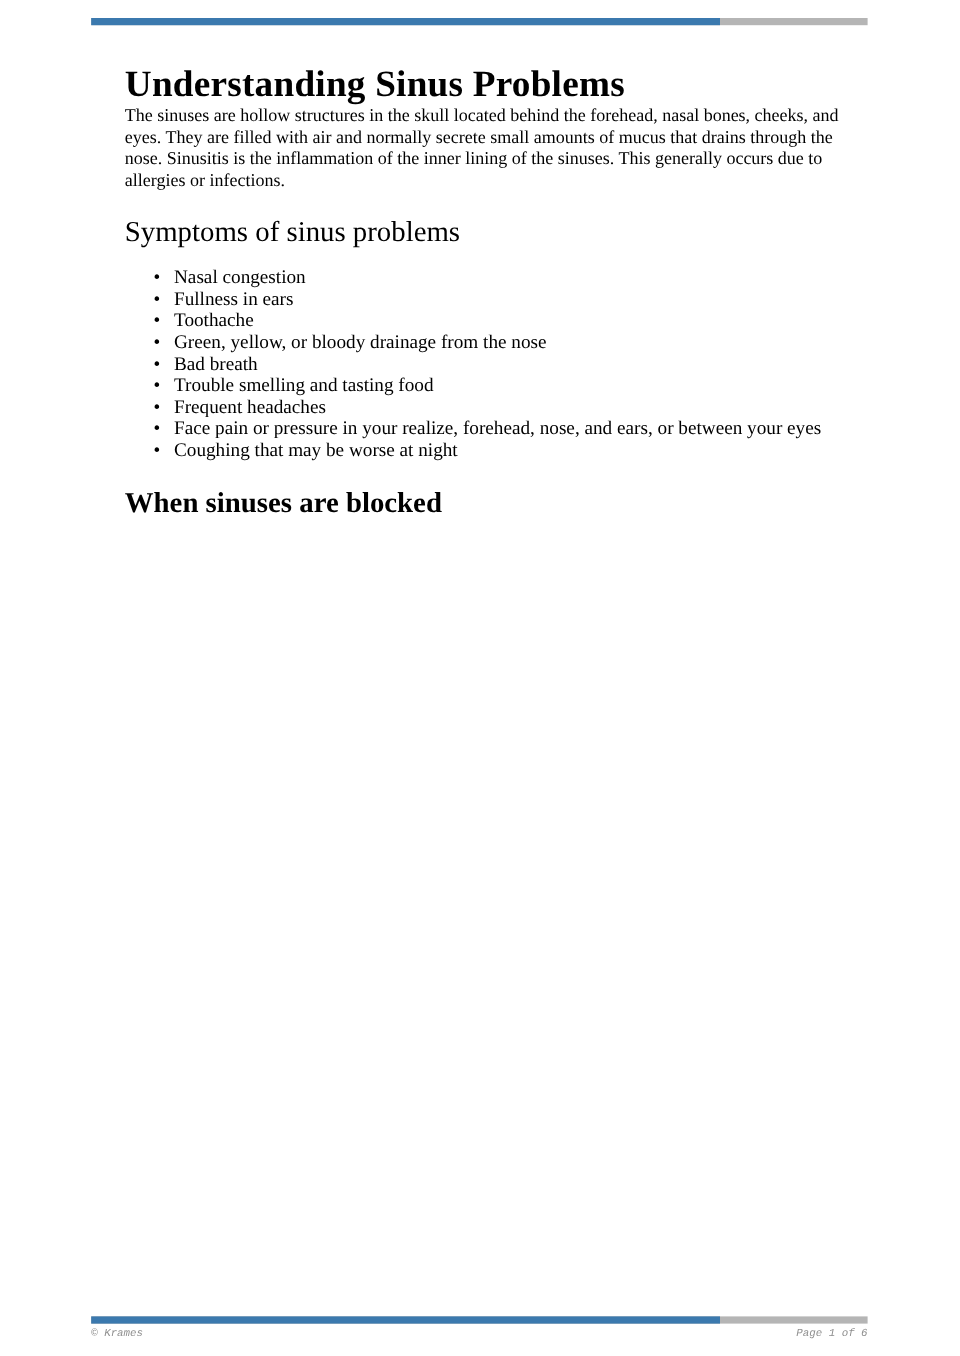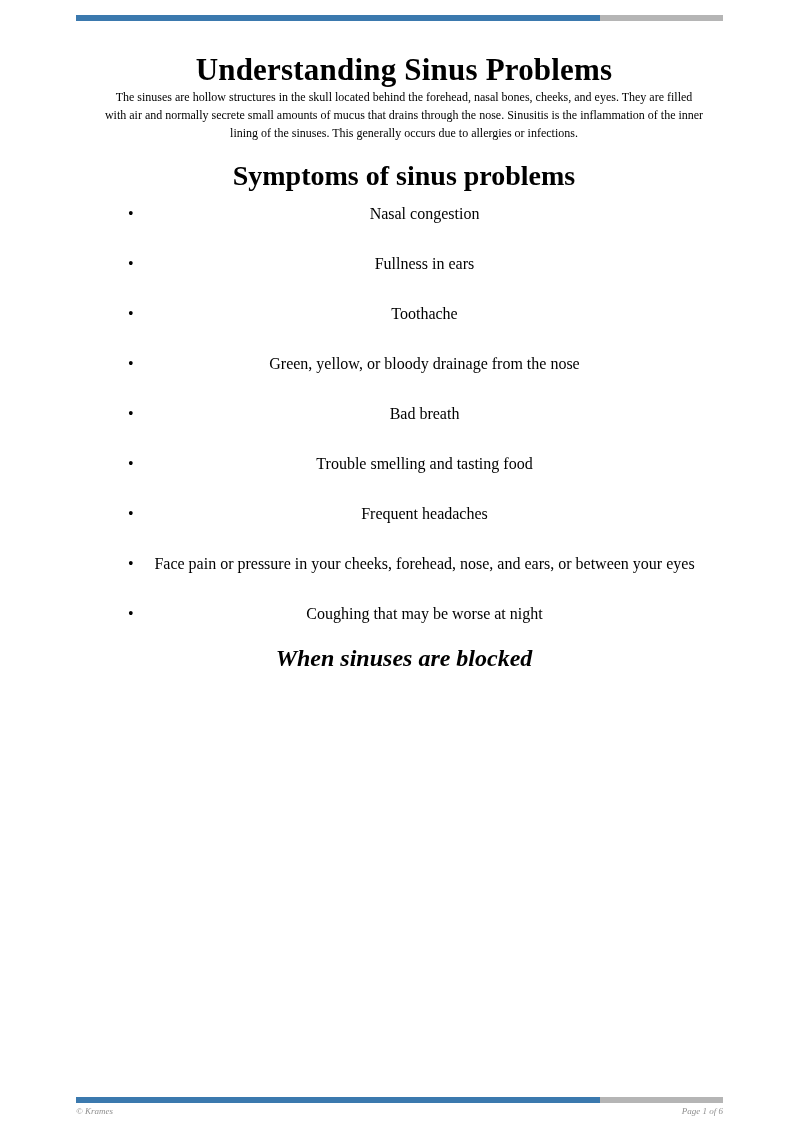--- a/index.html
+++ b/index.html
@@ -10,21 +10,20 @@
     background: #ffffff;
     font-family: "Liberation Serif", serif;
     color: #000000;
   }
   .page {
     position: relative;
     width: 758px;
     height: 1130px;
     background: #ffffff;
     overflow: hidden;
-    text-align: center;
   }
 
   
   .top-bar {
     position: absolute;
     left: 76px;
     top: 15px;
     width: 647px;
     height: 6px;
     background: #b5b5b5;
@@ -44,78 +43,77 @@
   }
   h1.doc-title {
     margin: 52px 0 0 0;
     font-size: 31px;
     line-height: 36px;
     font-weight: bold;
     letter-spacing: 0.2px;
   }
   p.body-text {
     margin: 0;
-    font-size: 12px;
+    font-size: 15px;
     line-height: 18px;
   }
   .p-first  { margin-top: 27px; }
   .p-second { margin-top: 17px; }
   h2.section-heading {
     margin: 21px 0 0 0;
-    font-size: 28px;
+    font-size: 24px;
     line-height: 26px;
-    font-weight: bold;
+    font-weight: normal;
   }
   .p-third { margin-top: 22px; }
   ul.symptom-list {
     margin: 16px 0 0 0;
     padding: 0;
     list-style: none;
   }
   ul.symptom-list li {
     position: relative;
     padding-left: 41px;
     font-size: 16px;
     line-height: 18px;
-    margin-top: 32px;
+    margin-top: 0;
   }
   ul.symptom-list li:first-child { margin-top: 0; }
   ul.symptom-list li::before {
     content: "\2022";
     position: absolute;
     left: 24px;
     top: 0;
     font-size: 16px;
     line-height: 18px;
   }
   h2.section-heading-2 {
     margin: 22px 0 0 0;
     font-size: 24px;
     line-height: 26px;
     font-weight: bold;
-    font-style: italic;
   }
 
   
   .footer {
     position: absolute;
     left: 76px;
     top: 1097px;
     width: 647px;
   }
   .footer-bar {
     width: 100%;
     height: 6px;
     background: #b5b5b5;
   }
   .footer-text-row {
     display: flex;
     justify-content: space-between;
     margin-top: 3px;
-    font-family: Liberation Serif, serif;
+    font-family: Liberation Mono, monospace;
     font-style: italic;
     font-size: 9px;
     line-height: 11px;
     color: #8f8f8f;
   }
 </style>
 </head>
 <body>
 
 <div class="page">
@@ -135,21 +133,21 @@
 
 
     <ul class="symptom-list">
       <li>Nasal congestion</li>
       <li>Fullness in ears</li>
       <li>Toothache</li>
       <li>Green, yellow, or bloody drainage from the nose</li>
       <li>Bad breath</li>
       <li>Trouble smelling and tasting food</li>
       <li>Frequent headaches</li>
-      <li>Face pain or pressure in your cheeks, forehead, nose, and ears, or between your eyes</li>
+      <li>Face pain or pressure in your realize, forehead, nose, and ears, or between your eyes</li>
       <li>Coughing that may be worse at night</li>
     </ul>
 
     <h2 class="section-heading-2">When sinuses are blocked</h2>
 
   </div>
 
   <div class="footer">
     <div class="footer-bar">
       <div class="bar-blue"></div>

